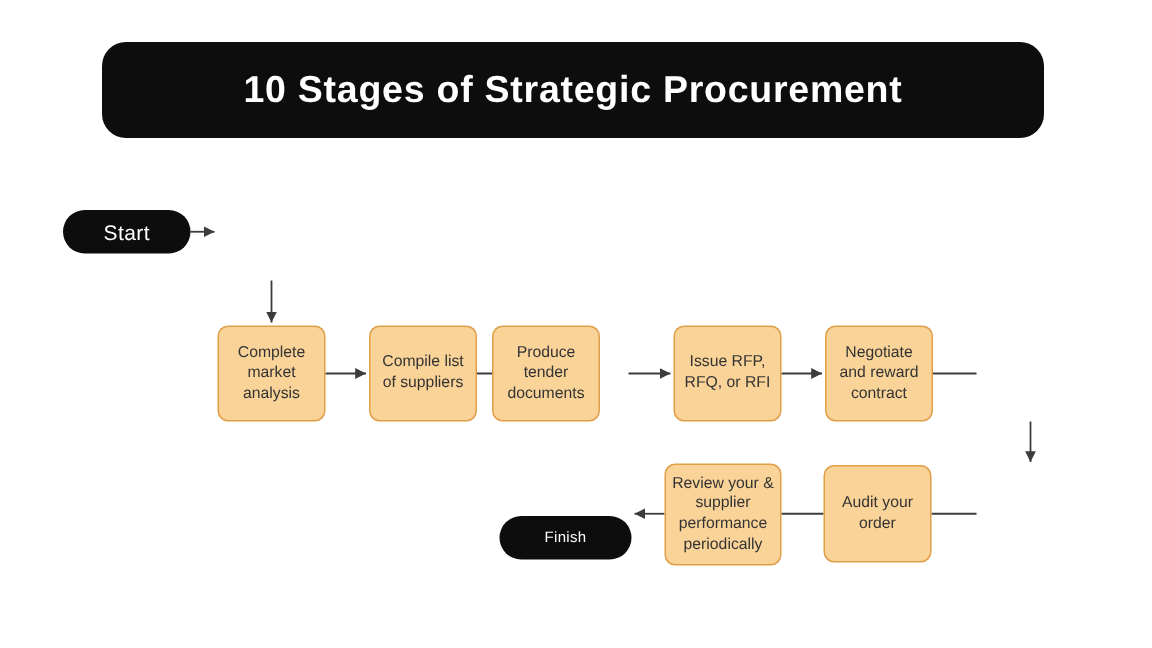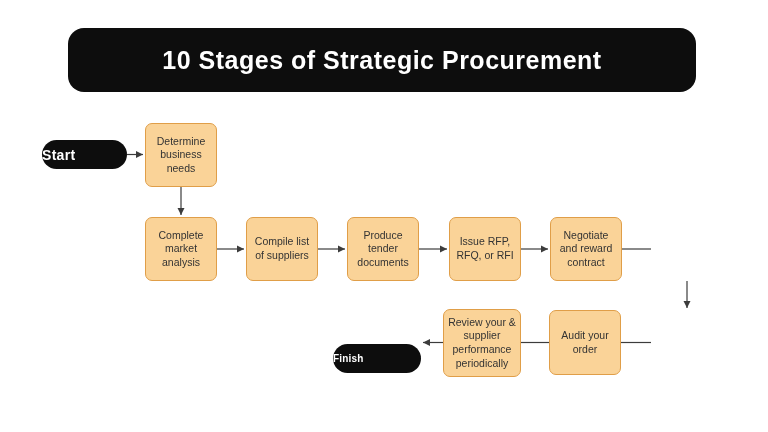--- a/index.html
+++ b/index.html
@@ -14,22 +14,22 @@
     position:absolute;left:68px;top:28px;width:628px;height:64px;
     background:#0d0d0d;border-radius:16px;
     display:flex;align-items:center;justify-content:center;
   }
   .title-banner .title-text{
     color:#ffffff;font-size:25px;font-weight:700;letter-spacing:0.5px;
   }
 
   .terminal{
     position:absolute;background:#0d0d0d;border-radius:15px;
-    display:flex;align-items:center;justify-content:flex-start;
-    color:#ffffff;font-weight:700;
+    display:flex;align-items:center;justify-content:center;
+    color:#ffffff;font-weight:400;
   }
   .terminal.start{left:42px;top:140px;width:85px;height:29px;font-size:14px;letter-spacing:0.3px;}
   .terminal.finish{left:333px;top:344px;width:88px;height:29px;font-size:10px;letter-spacing:0.2px;}
 
   .node{
     position:absolute;
     background:#fad398;
     border:1.5px solid #e09e48;
     border-radius:7px;
     box-sizing:border-box;
@@ -71,27 +71,26 @@
     <span class="title-text">10 Stages of Strategic Procurement</span>
   </div>
 
   <div class="terminal start">
     <span>Start</span>
   </div>
   <div class="terminal finish">
     <span>Finish</span>
   </div>
 
-  <div class="node" style="left:145px;top:123px;width:72px;height:64px">Determine business needs</div>
 
   <div class="node" style="left:246px;top:217px;width:72px;height:64px">Compile list of suppliers</div>
 
   <div class="node" style="left:145px;top:217px;width:72px;height:64px">Complete market analysis</div>
 
-  <div class="node" style="left:347px;top:217px;width:72px;height:64px">Produce tender documents</div>
+  <div class="node" style="left:328px;top:217px;width:72px;height:64px">Produce tender documents</div>
 
   <div class="node" style="left:449px;top:217px;width:72px;height:64px">Issue RFP, RFQ, or RFI</div>
 
   <div class="node" style="left:550px;top:217px;width:72px;height:64px">Negotiate and reward contract</div>
 
 
 
   <div class="node" style="left:549px;top:310px;width:72px;height:65px">Audit your order</div>
 
   <div class="node" style="left:443px;top:309px;width:78px;height:68px">Review your &amp; supplier performance periodically</div>

